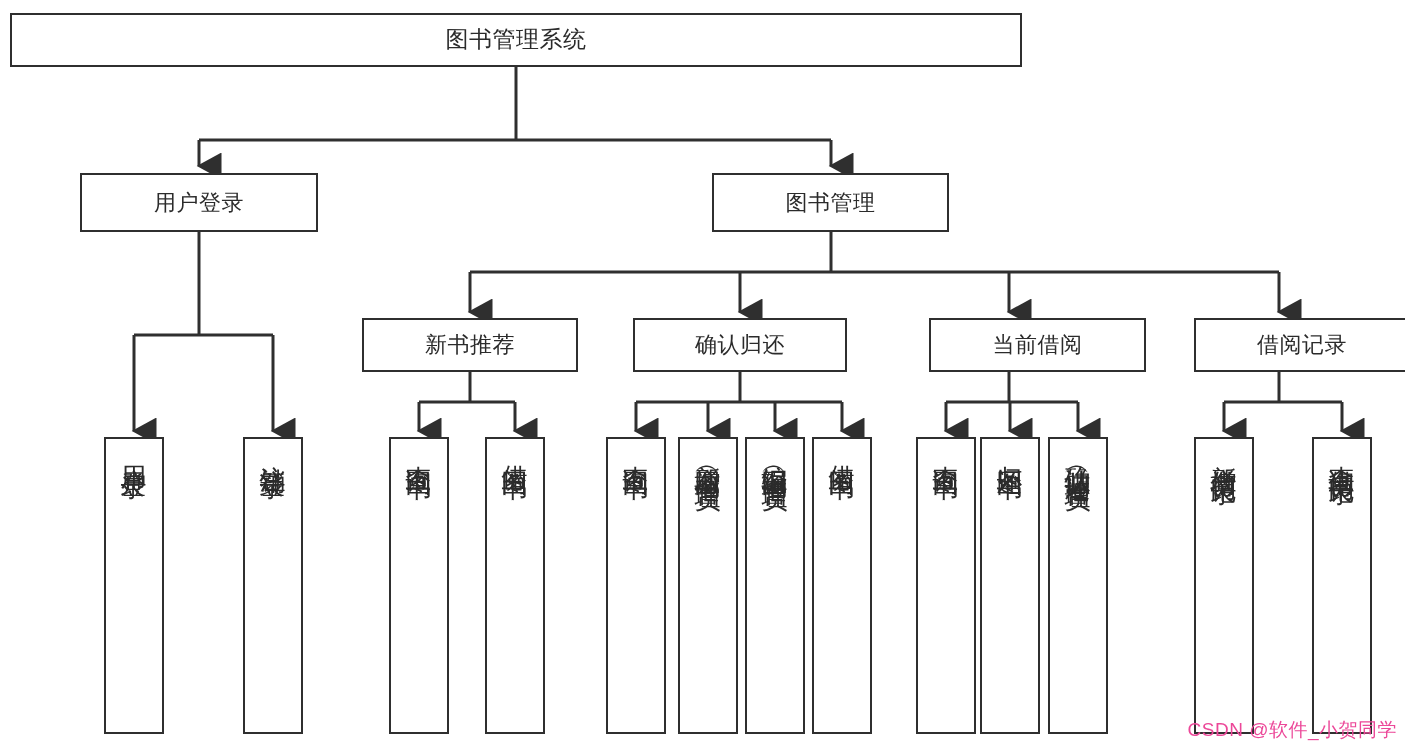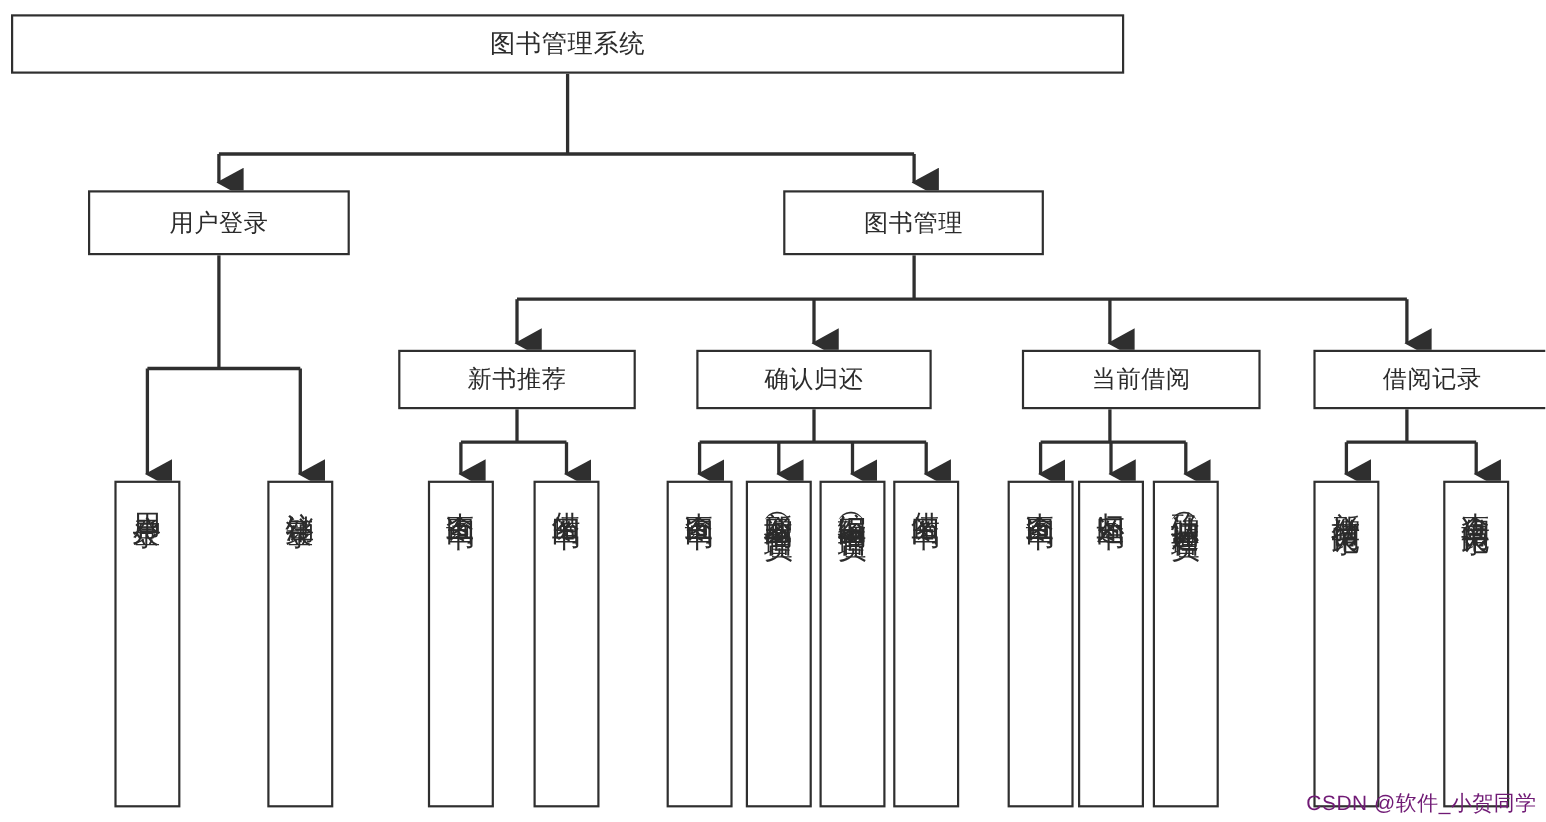--- a/index.html
+++ b/index.html
@@ -55,21 +55,21 @@
     text-orientation: upright;
     font-size: 26px;
     letter-spacing: 3px;
     line-height: 1;
   }
   .watermark {
     position: absolute;
     right: 8px;
     bottom: 4px;
     font-size: 19px;
-    color: #701a75;
+    color: #ec4899;
     letter-spacing: 0.5px;
     white-space: nowrap;
   }
 </style>
 </head>
 <body>
 
 <div id="canvas">
 
   <svg class="wires" viewBox="0 0 1405 747">

